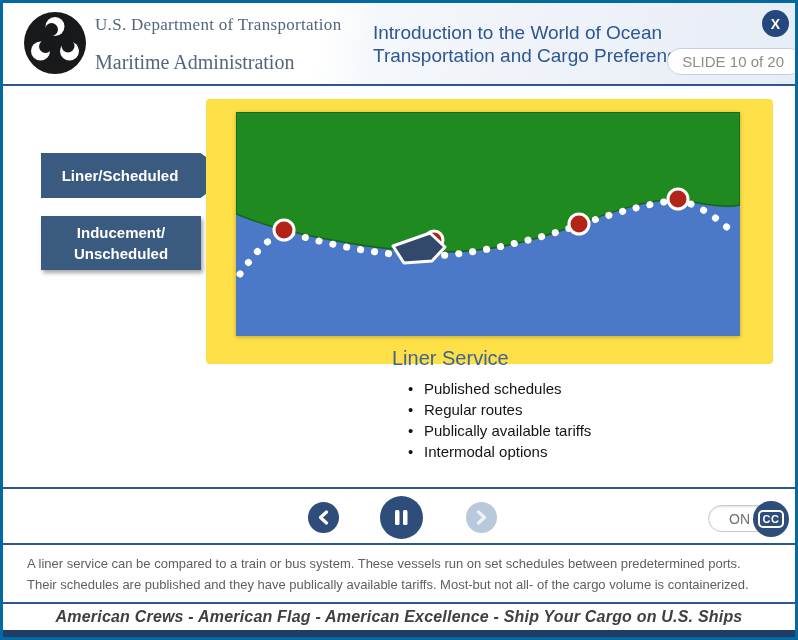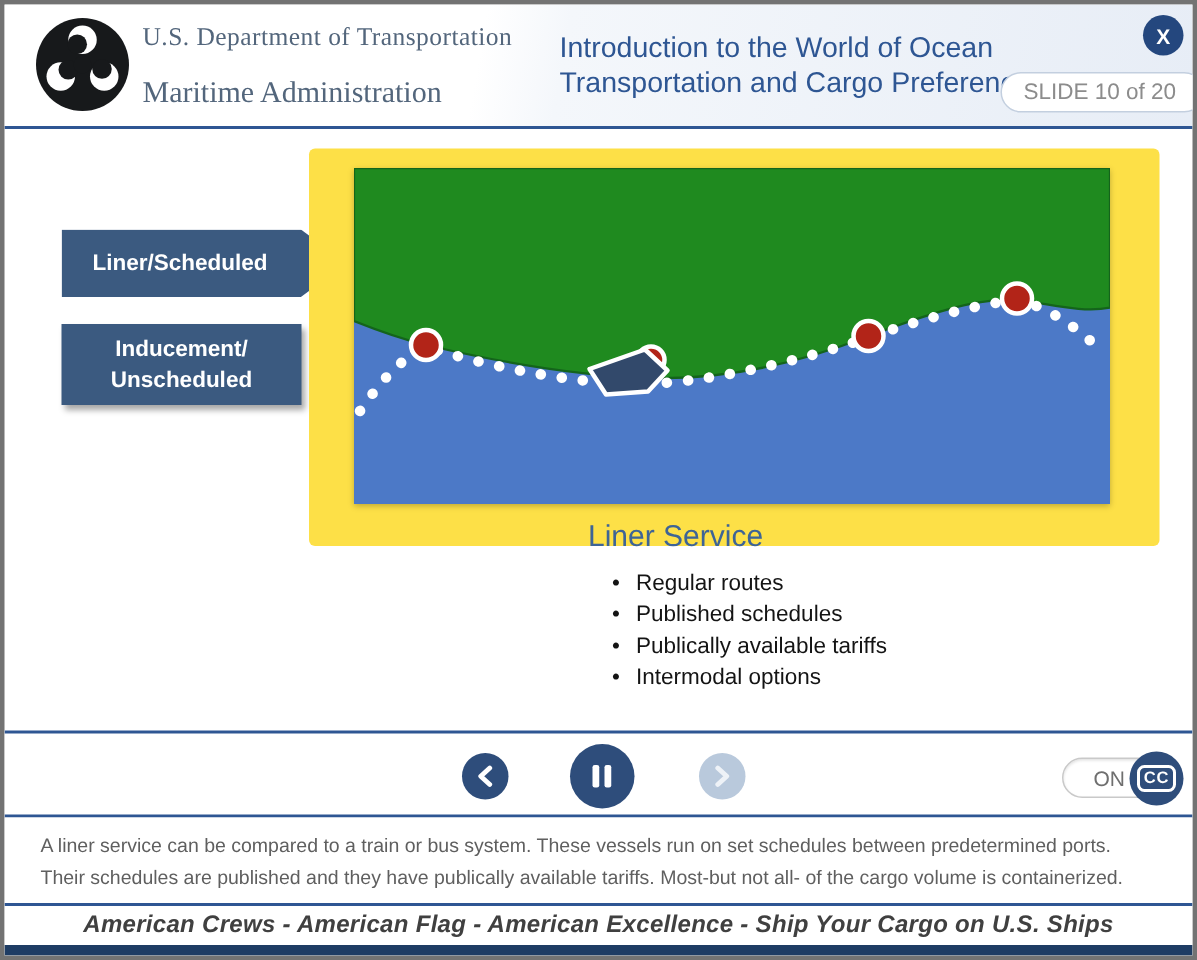--- a/index.html
+++ b/index.html
@@ -1,19 +1,19 @@
 <!DOCTYPE html>
 <html><head>
 <meta charset="utf-8">
 <style>
   * { margin:0; padding:0; box-sizing:border-box; }
   html,body { width:798px; height:640px; font-family:"Liberation Sans", sans-serif; background:#fff; }
   .page {
     position:relative; width:798px; height:640px;
-    border:3px solid #737373; background:#fff; overflow:hidden;
+    border:3px solid #0369a1; background:#fff; overflow:hidden;
   }
   
   .header {
     position:absolute; left:0; top:0; width:792px; height:83px;
     background:linear-gradient(100deg,#ffffff 0%,#ffffff 40%,#f4f7fb 47%,#e7edf6 100%);
     border-bottom:2px solid #2e5693;
   }
   .logo { position:absolute; left:20px; top:8px; width:64px; height:64px; }
   .agency { position:absolute; left:92px; top:12px; font-family:"Liberation Serif", serif; color:#53667c; }
   .agency .l1 { font-size:17px; letter-spacing:.3px; }
@@ -146,22 +146,22 @@
       <circle cx="198" cy="128" r="9" fill="#b22418" stroke="#fff" stroke-width="3"></circle>
 
       <path d="M157,134 L194,121 L209,135 L196,149 L168,151 Z" fill="#32496b" stroke="#fff" stroke-width="3" stroke-linejoin="round"></path>
 
       <circle cx="48" cy="118" r="10" fill="#b22418" stroke="#fff" stroke-width="3"></circle>
       <circle cx="343" cy="112" r="10" fill="#b22418" stroke="#fff" stroke-width="3"></circle>
       <circle cx="442" cy="87" r="10" fill="#b22418" stroke="#fff" stroke-width="3"></circle>
     </svg>
     <div class="liner-head">Liner Service</div>
     <ul class="bullets">
+      <li>Published schedules</li>
       <li>Regular routes</li>
-      <li>Published schedules</li>
       <li>Publically available tariffs</li>
       <li>Intermodal options</li>
     </ul>
   </div>
 
   <div class="controls">
     <div class="ctl-btn prev">
       <svg width="13" height="15" viewBox="0 0 13 15">
         <polyline points="9.5,2 3.5,7.5 9.5,13" fill="none" stroke="#fff" stroke-width="3.2" stroke-linecap="round" stroke-linejoin="round"></polyline>
       </svg>

